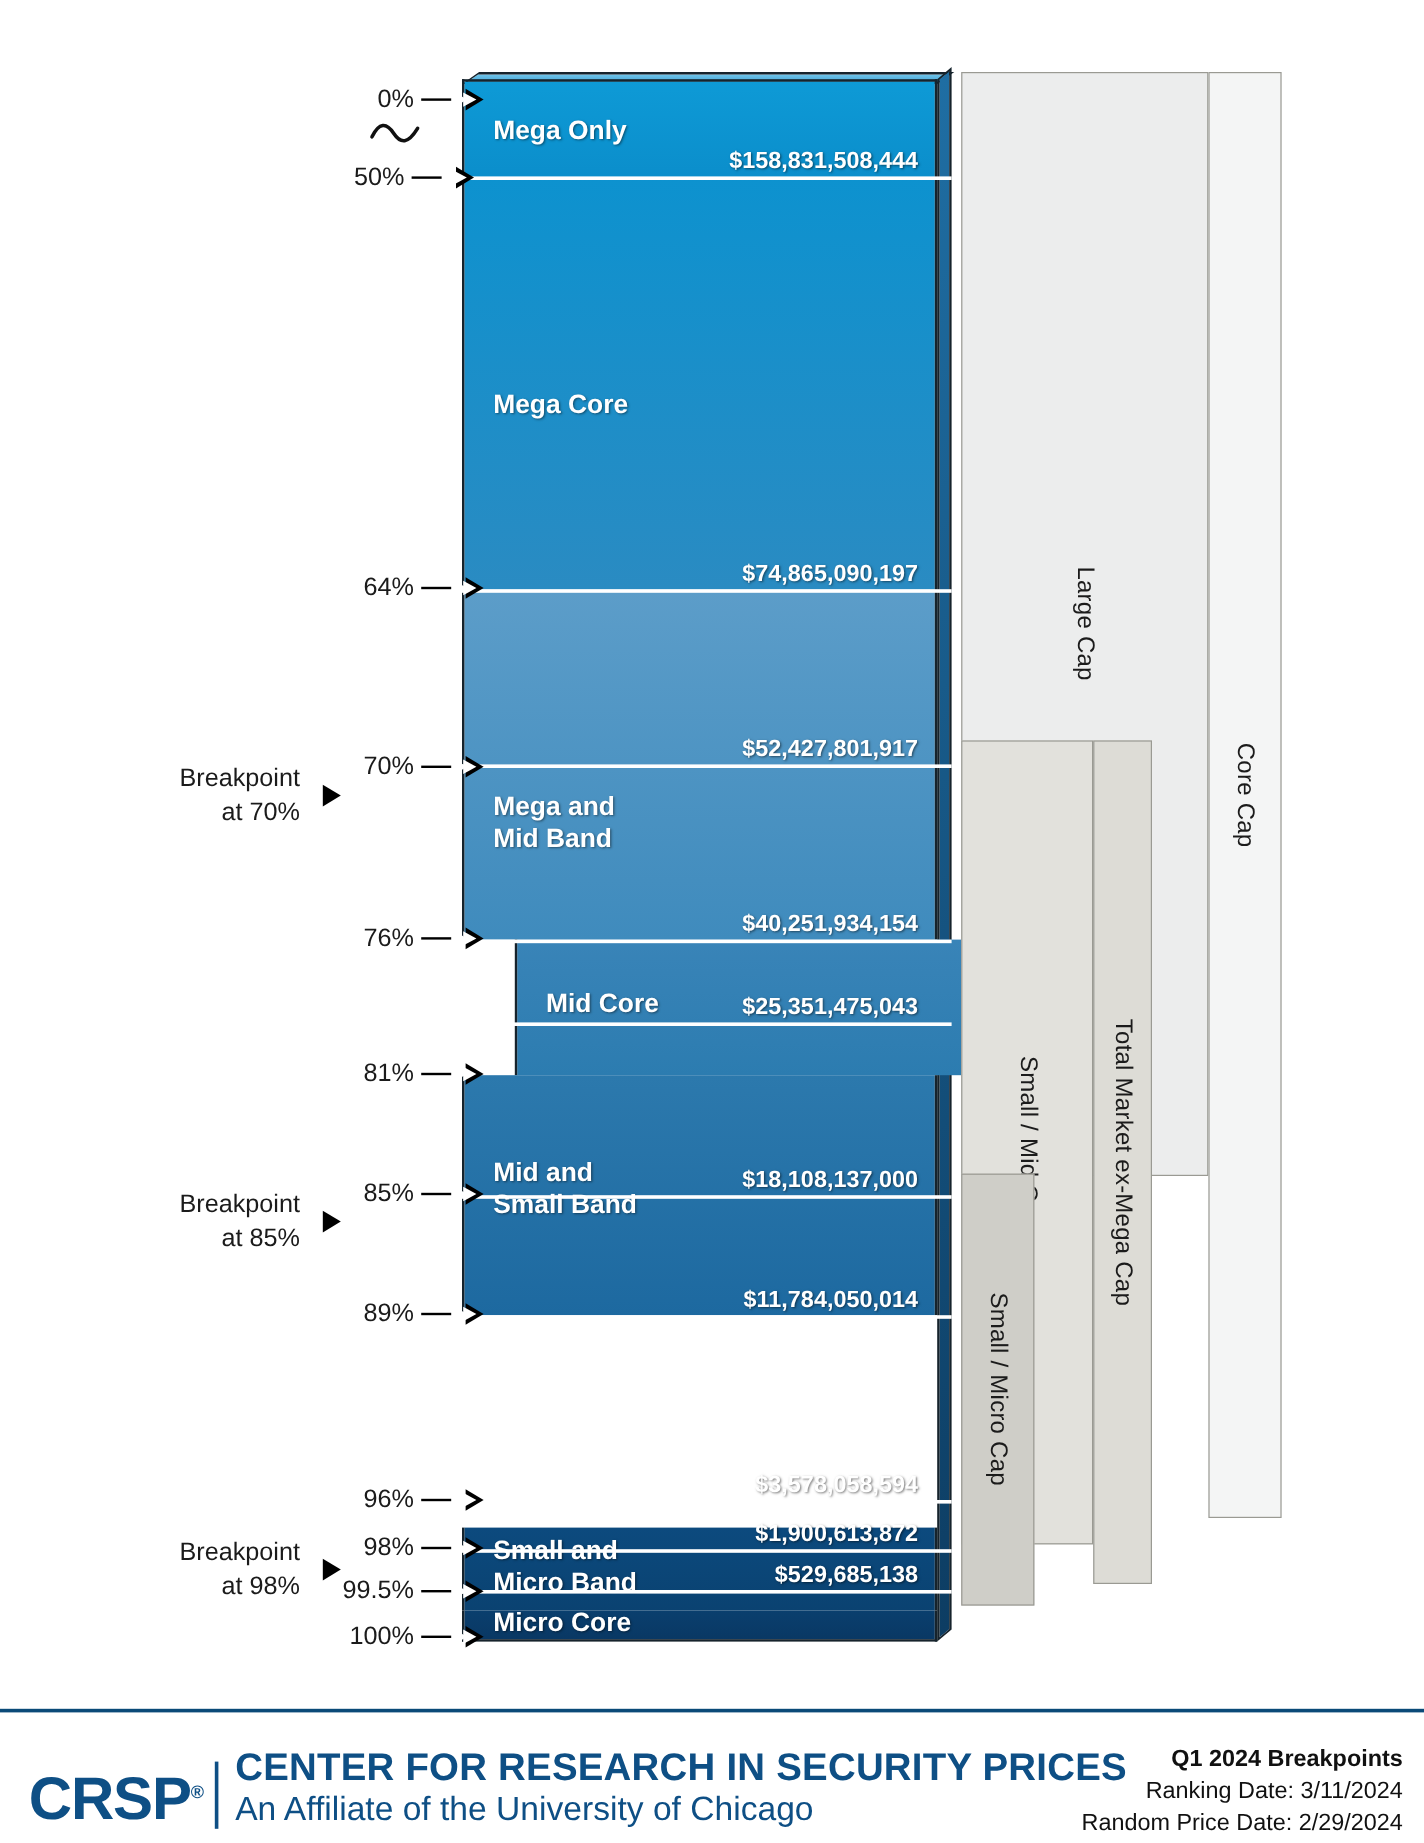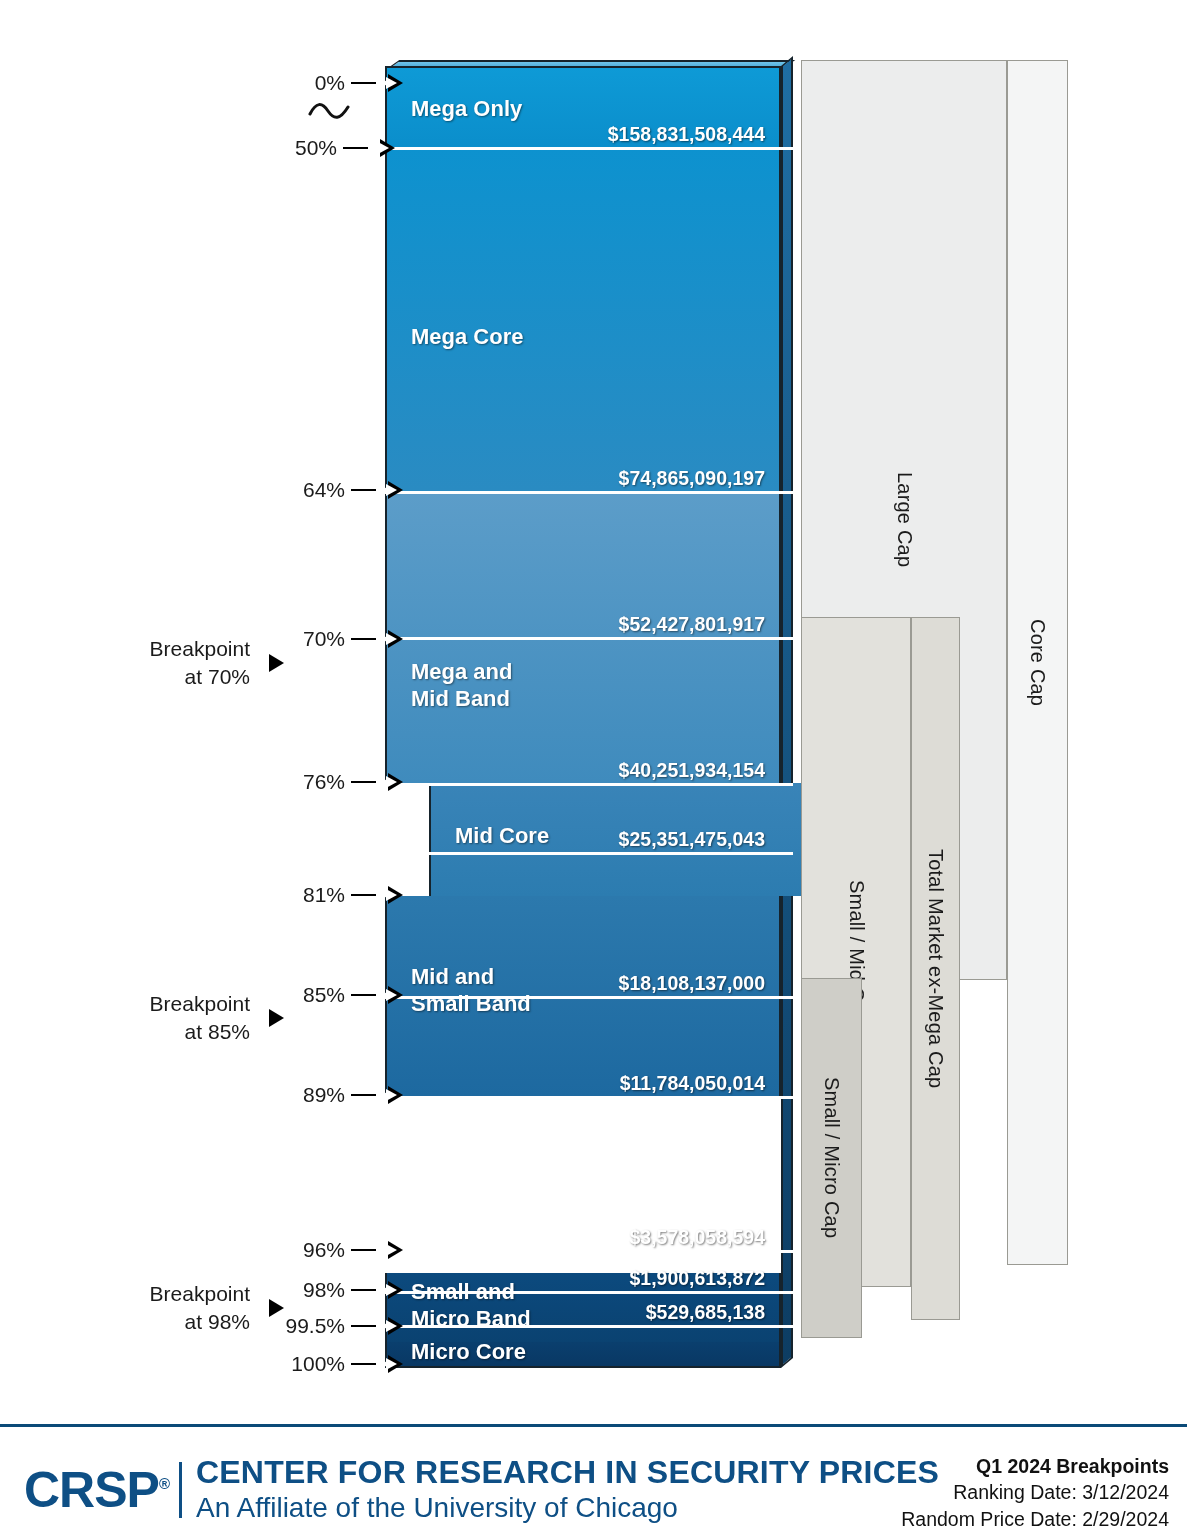--- a/index.html
+++ b/index.html
@@ -221,21 +221,21 @@
     left: 0;
     top: 1427px;
     width: 1187px;
     height: 109px;
   }
   .crsp-logo {
     position: absolute;
     left: 24px;
     top: 28px;
     display: flex;
-    align-items: center;
+    align-items: flex-end;
   }
   .crsp-word {
     font-family: "Liberation Sans", sans-serif;
     font-weight: bold;
     font-size: 50px;
     letter-spacing: -1px;
     color: #0e4f85;
     line-height: 1;
   }
   .crsp-reg {
@@ -481,17 +481,17 @@
     <div class="crsp-word"><span>CRSP</span><span class="crsp-reg">®</span></div>
     <div class="crsp-bar"></div>
     <div class="crsp-lines">
       <div class="l1">CENTER FOR RESEARCH IN SECURITY PRICES</div>
       <div class="l2">An Affiliate of the University of Chicago</div>
     </div>
   </div>
 
   <div class="foot-meta">
     <div class="title">Q1 2024 Breakpoints</div>
-    <div>Ranking Date: 3/12/2024</div>
+    <div>Ranking Date: 3/11/2024</div>
     <div>Random Price Date: 2/29/2024</div>
     <div>Shares Freeze Date: 2/23/2024</div>
   </div>
 </div>
 
 </body></html>

